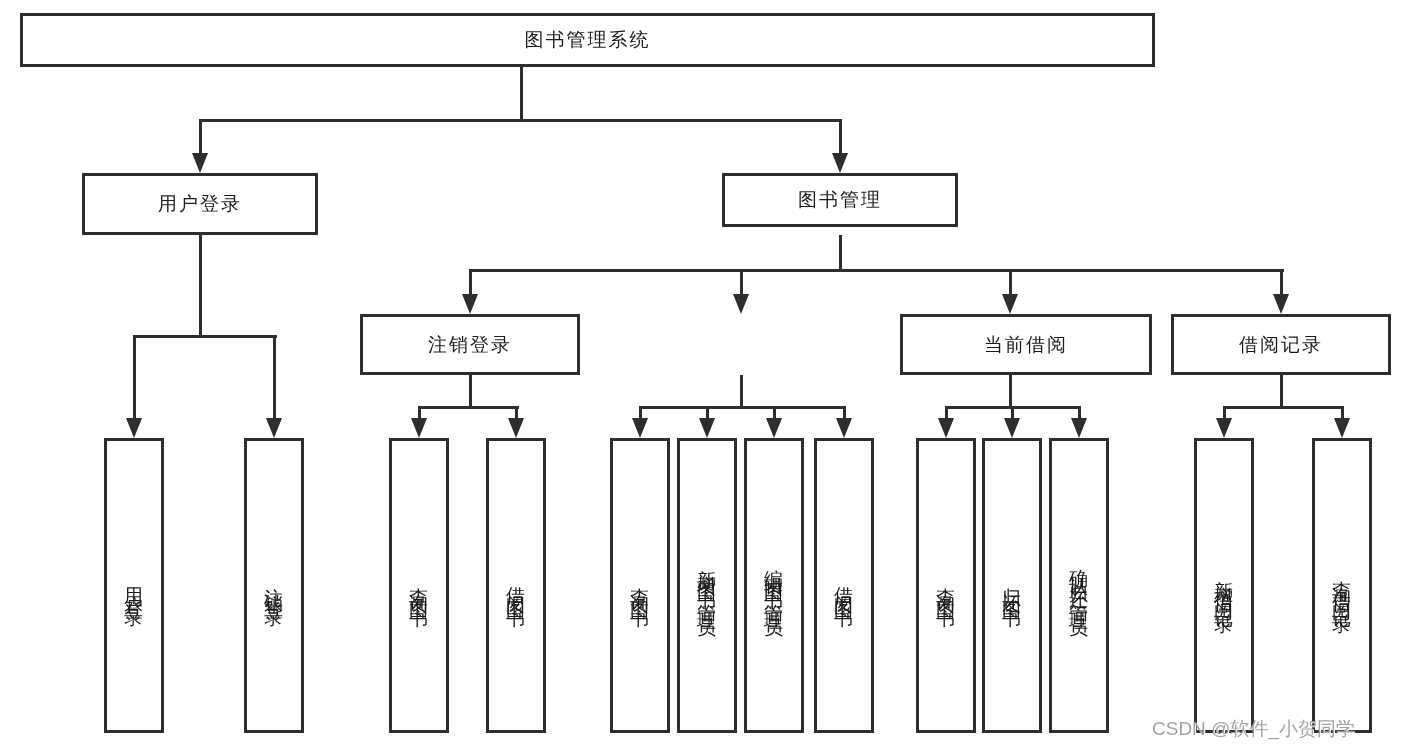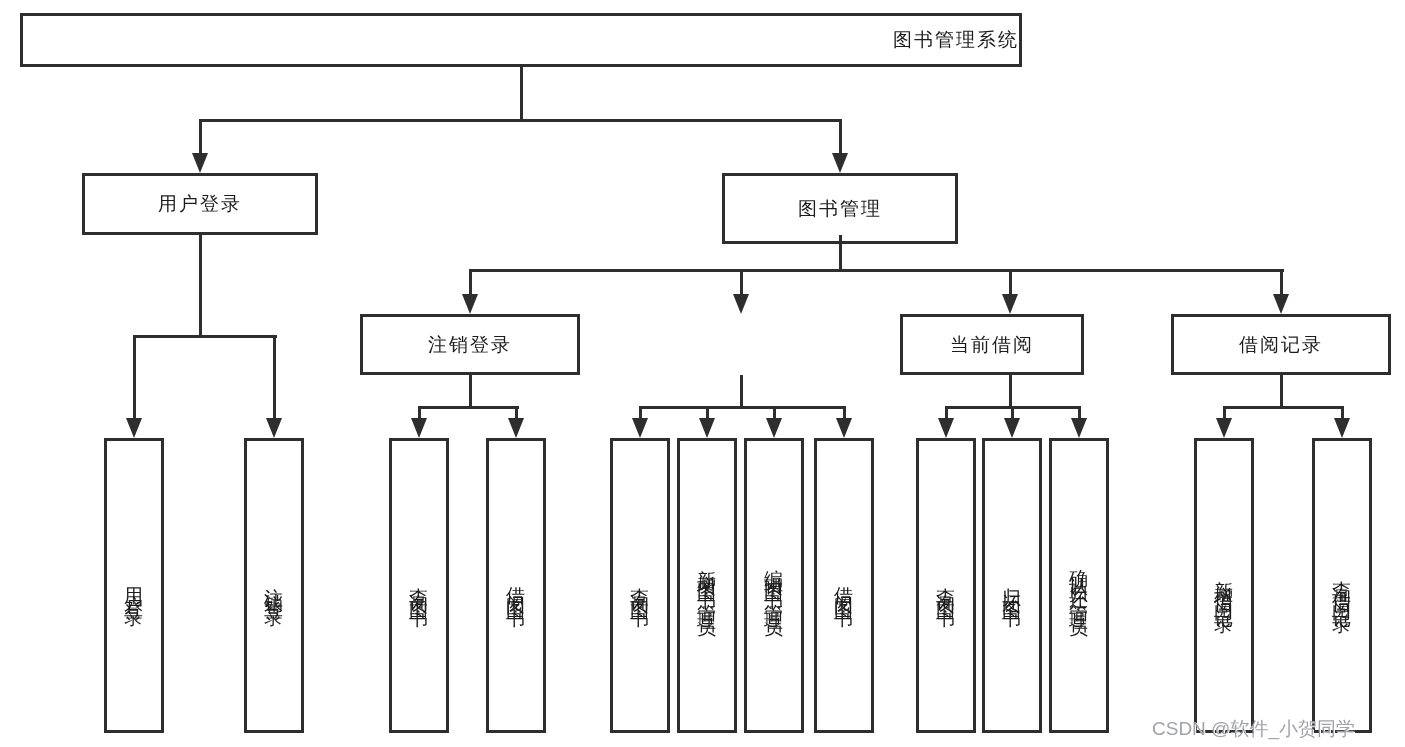--- a/index.html
+++ b/index.html
@@ -54,35 +54,35 @@
     z-index:5;
     white-space:nowrap;
     text-shadow:1px 1px 0 #ffffff;
   }
 </style>
 </head>
 <body>
 
 <div id="canvas">
 
-  <div class="box" style="left:20px;top:13px;width:1002px;height:54px;justify-content:flex-end;">
+  <div class="box" style="left:20px;top:13px;width:1135px;height:54px;">
     <span class="lbl">图书管理系统</span>
   </div>
 
   <div class="line" style="left:520px;top:67px;width:3px;height:54px;"></div>
   <div class="line" style="left:199px;top:119px;width:643px;height:3px;"></div>
   <div class="line" style="left:199px;top:119px;width:3px;height:36px;"></div>
   <div class="arrow" style="left:192px;top:153px;"></div>
   <div class="line" style="left:839px;top:119px;width:3px;height:36px;"></div>
   <div class="arrow" style="left:832px;top:153px;"></div>
 
   <div class="box" style="left:82px;top:173px;width:236px;height:62px;">
     <span class="lbl">用户登录</span>
   </div>
-  <div class="box" style="left:722px;top:173px;width:236px;height:71px;">
+  <div class="box" style="left:722px;top:173px;width:236px;height:54px;">
     <span class="lbl">图书管理</span>
   </div>
 
   <div class="line" style="left:199px;top:235px;width:3px;height:103px;"></div>
   <div class="line" style="left:133px;top:335px;width:144px;height:3px;"></div>
   <div class="line" style="left:133px;top:335px;width:3px;height:87px;"></div>
   <div class="arrow" style="left:126px;top:418px;"></div>
   <div class="line" style="left:273px;top:335px;width:3px;height:87px;"></div>
   <div class="arrow" style="left:266px;top:418px;"></div>
 
@@ -93,21 +93,21 @@
   <div class="line" style="left:740px;top:269px;width:3px;height:28px;"></div>
   <div class="arrow" style="left:733px;top:294px;"></div>
   <div class="line" style="left:1009px;top:269px;width:3px;height:28px;"></div>
   <div class="arrow" style="left:1002px;top:294px;"></div>
   <div class="line" style="left:1280px;top:269px;width:3px;height:28px;"></div>
   <div class="arrow" style="left:1273px;top:294px;"></div>
 
   <div class="box" style="left:360px;top:314px;width:220px;height:61px;">
     <span class="lbl">注销登录</span>
   </div>
-  <div class="box" style="left:900px;top:314px;width:184px;height:61px;">
+  <div class="box" style="left:900px;top:314px;width:252px;height:61px;">
     <span class="lbl">当前借阅</span>
   </div>
   <div class="box" style="left:1171px;top:314px;width:220px;height:61px;">
     <span class="lbl">借阅记录</span>
   </div>
 
   <div class="line" style="left:469px;top:375px;width:3px;height:34px;"></div>
   <div class="line" style="left:418px;top:406px;width:101px;height:3px;"></div>
   <div class="line" style="left:418px;top:406px;width:3px;height:20px;"></div>
   <div class="arrow" style="left:411px;top:418px;"></div>

